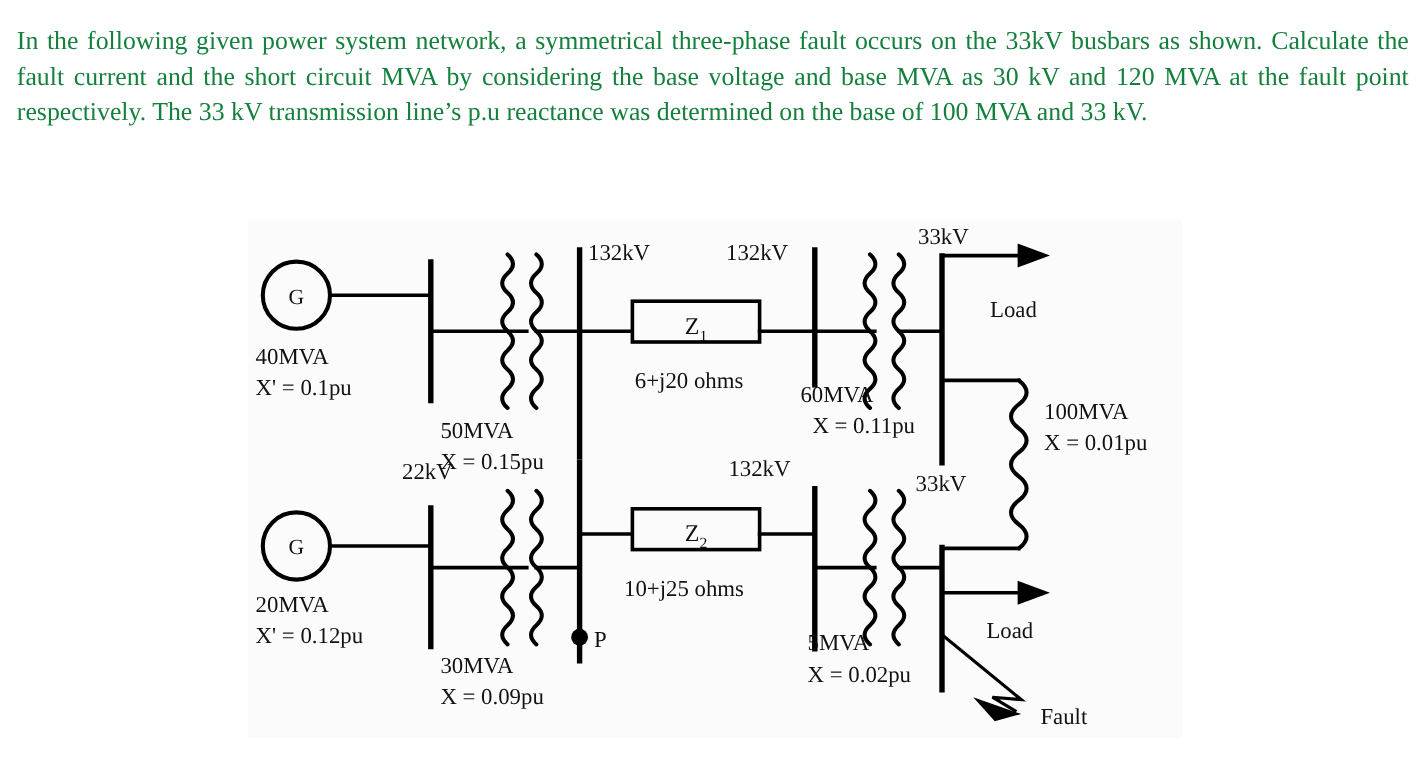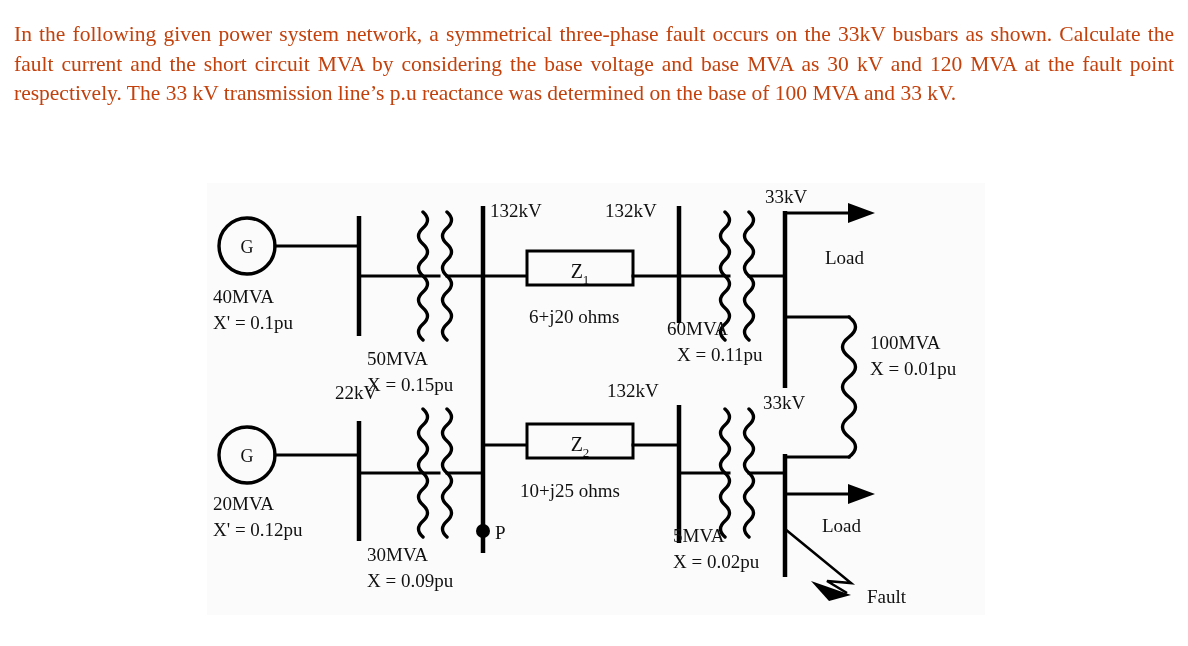--- a/index.html
+++ b/index.html
@@ -17,21 +17,21 @@
   }
   #question {
     position: absolute;
     left: 14px;
     top: 20px;
     width: 1160px;
     font-size: 21.5px;
     line-height: 1.38;
     text-align: justify;
     text-justify: inter-word;
-    color: #c2410c;
+    color: #15803d;
   }
   #diagram-panel {
     position: absolute;
     left: 207px;
     top: 183px;
     width: 778px;
     height: 432px;
     background: #fbfbfb;
   }
   #diagram-svg {

